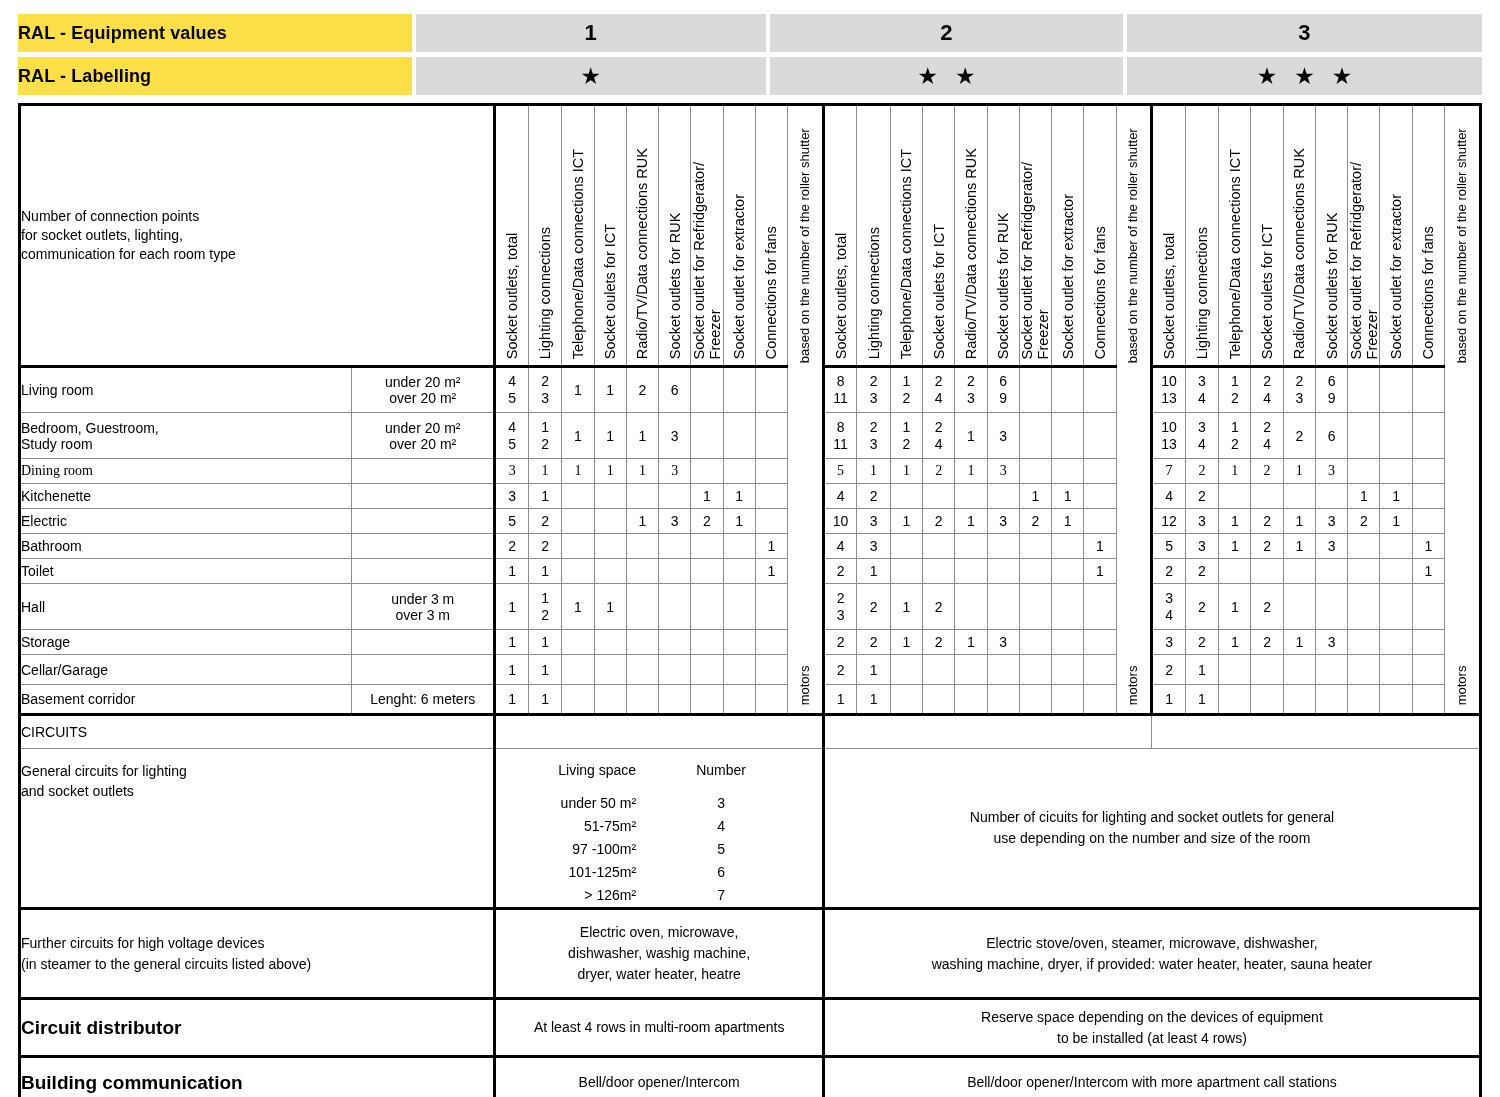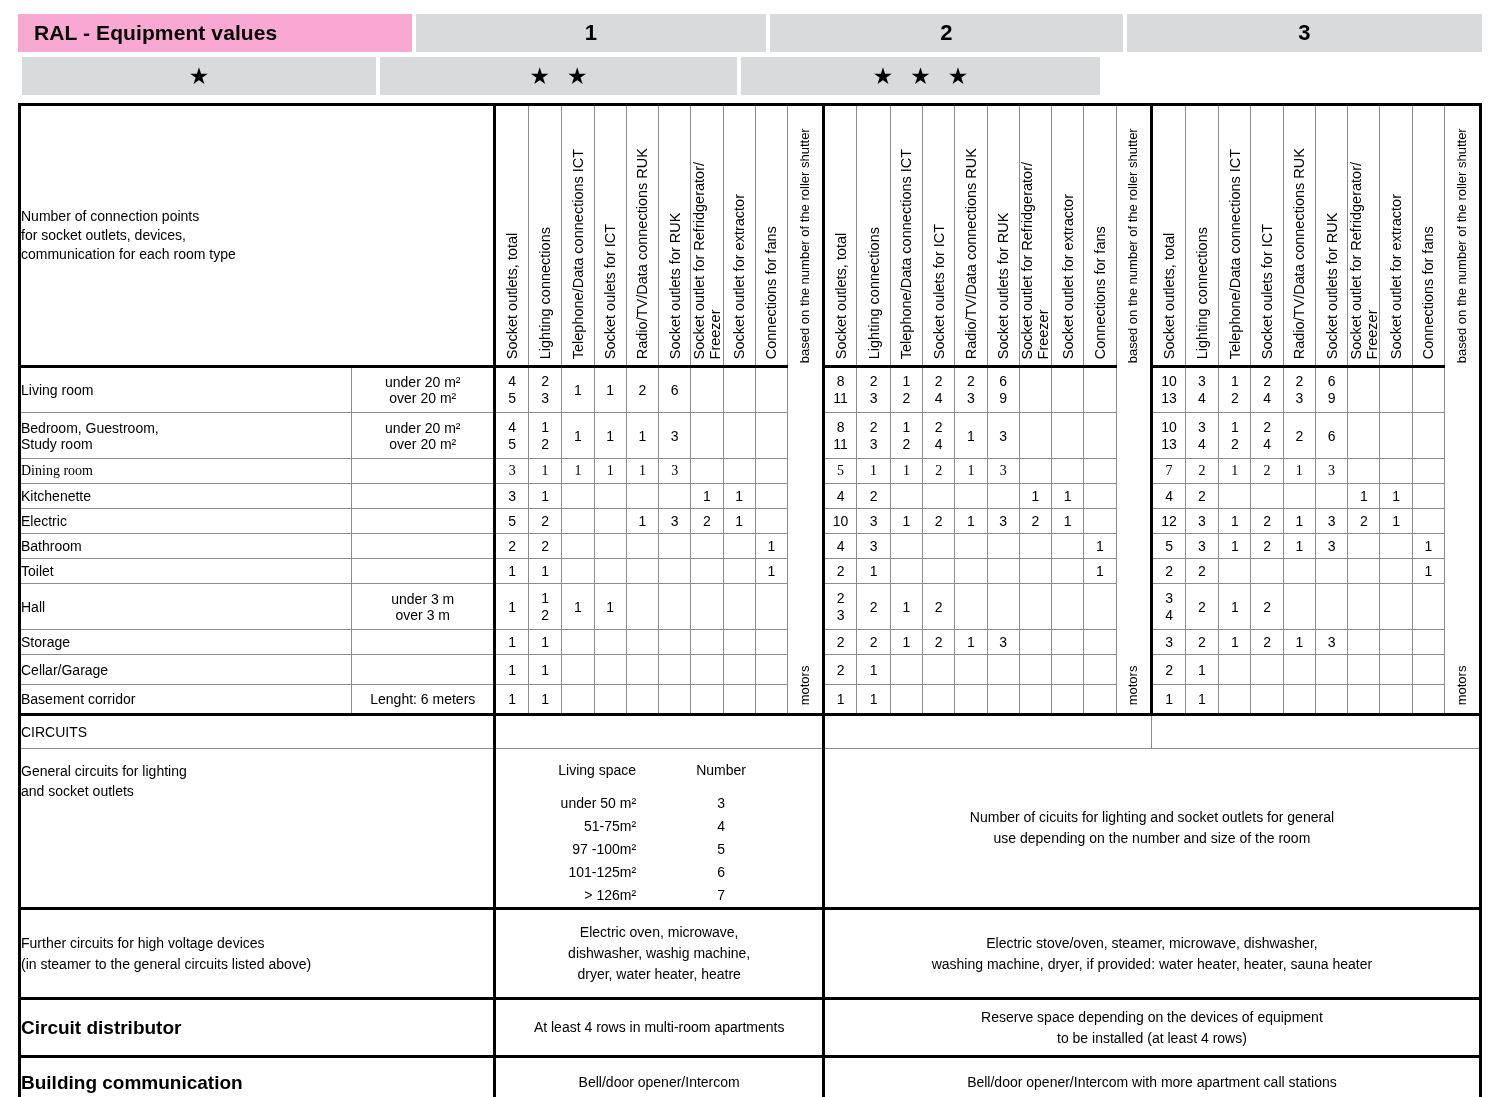--- a/index.html
+++ b/index.html
@@ -17,25 +17,24 @@
 
   
   .banner-wrap { padding: 14px 18px 0 18px; }
   .banner-row {
     display: flex;
     height: 38px;
     margin-bottom: 5px;
   }
   .banner-title {
     width: 398px;
-    background: #f9a8d4;
+    background: #fde047;
     display: flex; align-items: center;
-    padding-left: 16px;
     font-weight: bold;
-    font-size: 21px;
+    font-size: 18px;
     color: #000;
     letter-spacing: .1px;
   }
   .banner-cell {
     background: #d9dadb;
     display: flex; align-items: center; justify-content: center;
     font-weight: bold;
     font-size: 22px;
     margin-left: 4px;
   }
@@ -167,38 +166,39 @@
 <div id="page">
 
   <div class="banner-wrap">
     <div class="banner-row">
       <div class="banner-title">RAL - Equipment values</div>
       <div class="banner-cell c1">1</div>
       <div class="banner-cell c2">2</div>
       <div class="banner-cell c3">3</div>
     </div>
     <div class="banner-row">
+      <div class="banner-title">RAL - Labelling</div>
       <div class="banner-cell c1">
           <span class="stars">★</span>
         </div>
       <div class="banner-cell c2">
           <span class="stars">★ ★</span>
         </div>
       <div class="banner-cell c3">
           <span class="stars">★ ★ ★</span>
         </div>
     </div>
   </div>
 
   <table class="tbl">
     <tbody id="tbody-main">
         <tr>
           <td class="hdr-main thick-l thick-t thick-b" colspan="2" rowspan="1" style="width:398px;height:262px;">
             <div>Number of connection points</div>
-            <div>for socket outlets, devices,</div>
+            <div>for socket outlets, lighting,</div>
             <div>communication for each room type</div>
           </td>
           <td class="vert thick-t thick-b thick-l" style="width:28px;">
             <span class="">Socket outlets, total</span>
           </td>
           <td class="vert thick-t thick-b" style="width:28px;">
             <span class="">Lighting connections</span>
           </td>
           <td class="vert thick-t thick-b" style="width:27px;">
             <span class="">Telephone/Data connections ICT</span>

